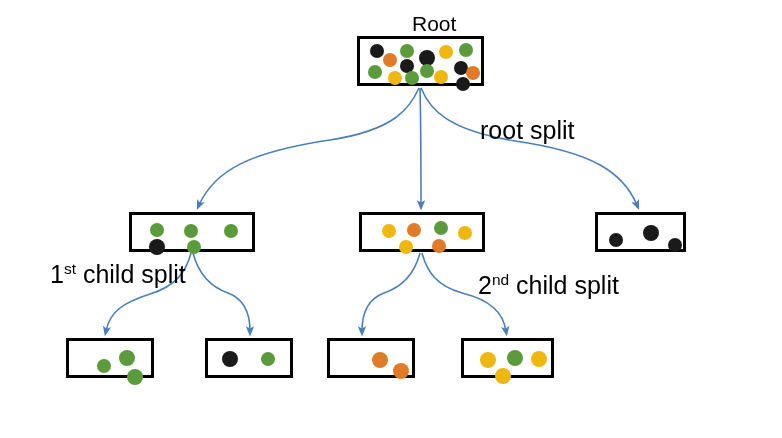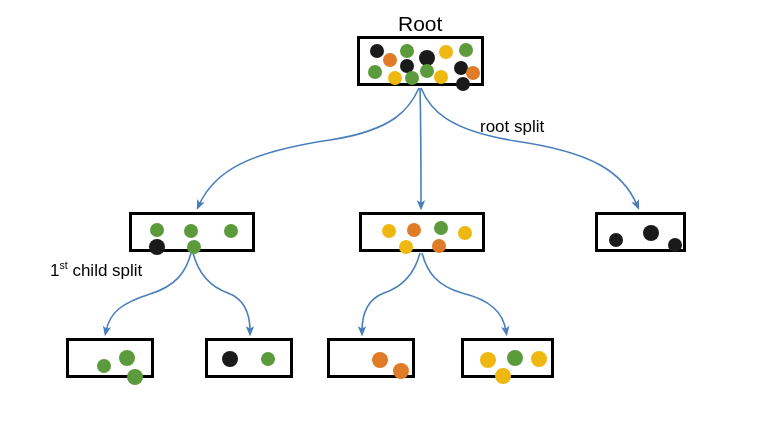--- a/index.html
+++ b/index.html
@@ -40,21 +40,21 @@
   .node-label {
     position: absolute;
     color: #000000;
     font-size: 21px;
     line-height: 1;
     white-space: nowrap;
   }
   .edge-label {
     position: absolute;
     color: #000000;
-    font-size: 17px;
+    font-size: 25px;
     line-height: 1;
     white-space: nowrap;
     text-align: right;
   }
   .edge-label sup {
     font-size: 0.62em;
     vertical-align: super;
     line-height: 0;
   }
 </style>
@@ -78,28 +78,31 @@
 
     <path d="M 191,253 C 186,272 176,286 150,294 C 122,303 110,312 106,331" fill="none" stroke="#4a7ebb" stroke-width="1.6" marker-end="url(#arrowhead)"></path>
 
     <path d="M 193,253 C 198,272 208,286 228,293 C 244,299 250,312 250,331" fill="none" stroke="#4a7ebb" stroke-width="1.6" marker-end="url(#arrowhead)"></path>
 
     <path d="M 420,253 C 415,272 405,286 384,293 C 368,299 362,312 362,331" fill="none" stroke="#4a7ebb" stroke-width="1.6" marker-end="url(#arrowhead)"></path>
 
     <path d="M 422,253 C 427,272 437,286 462,293 C 490,300 503,312 506,331" fill="none" stroke="#4a7ebb" stroke-width="1.6" marker-end="url(#arrowhead)"></path>
   </svg>
 
-  <div class="node-label" style="left:398px; top:13px;text-align:center;">Root</div>
+  <div class="node-label" style="left:412px; top:13px;text-align:center;">Root</div>
 
   <div class="edge-label" style="left:480px; top:118px;">root split</div>
 
   <div class="edge-label" style="left:42px; top:262px;margin-left:8px;">
     <span>1</span><sup>st</sup><span> child split</span>
   </div>
 
+  <div class="edge-label" style="left:478px; top:273px;">
+    <span>2</span><sup>nd</sup><span> child split</span>
+  </div>
 
   <div id="nodes-layer">
       <div class="node-box" style="left: 357px; top: 36px; width: 127px; height: 50px; border-color: rgb(0, 0, 0);">
         <div class="dot" style="width: 14px; height: 14px; left: 10px; top: 5px; background: rgb(26, 26, 26);"></div>
         <div class="dot" style="width: 14px; height: 14px; left: 23px; top: 14px; background: rgb(224, 123, 40);"></div>
         <div class="dot" style="width: 14px; height: 14px; left: 40px; top: 5px; background: rgb(91, 155, 60);"></div>
         <div class="dot" style="width: 14px; height: 14px; left: 40px; top: 20px; background: rgb(26, 26, 26);"></div>
         <div class="dot" style="width: 14px; height: 14px; left: 8px; top: 26px; background: rgb(91, 155, 60);"></div>
         <div class="dot" style="width: 14px; height: 14px; left: 28px; top: 32px; background: rgb(239, 184, 16);"></div>
         <div class="dot" style="width: 14px; height: 14px; left: 45px; top: 32px; background: rgb(91, 155, 60);"></div>

